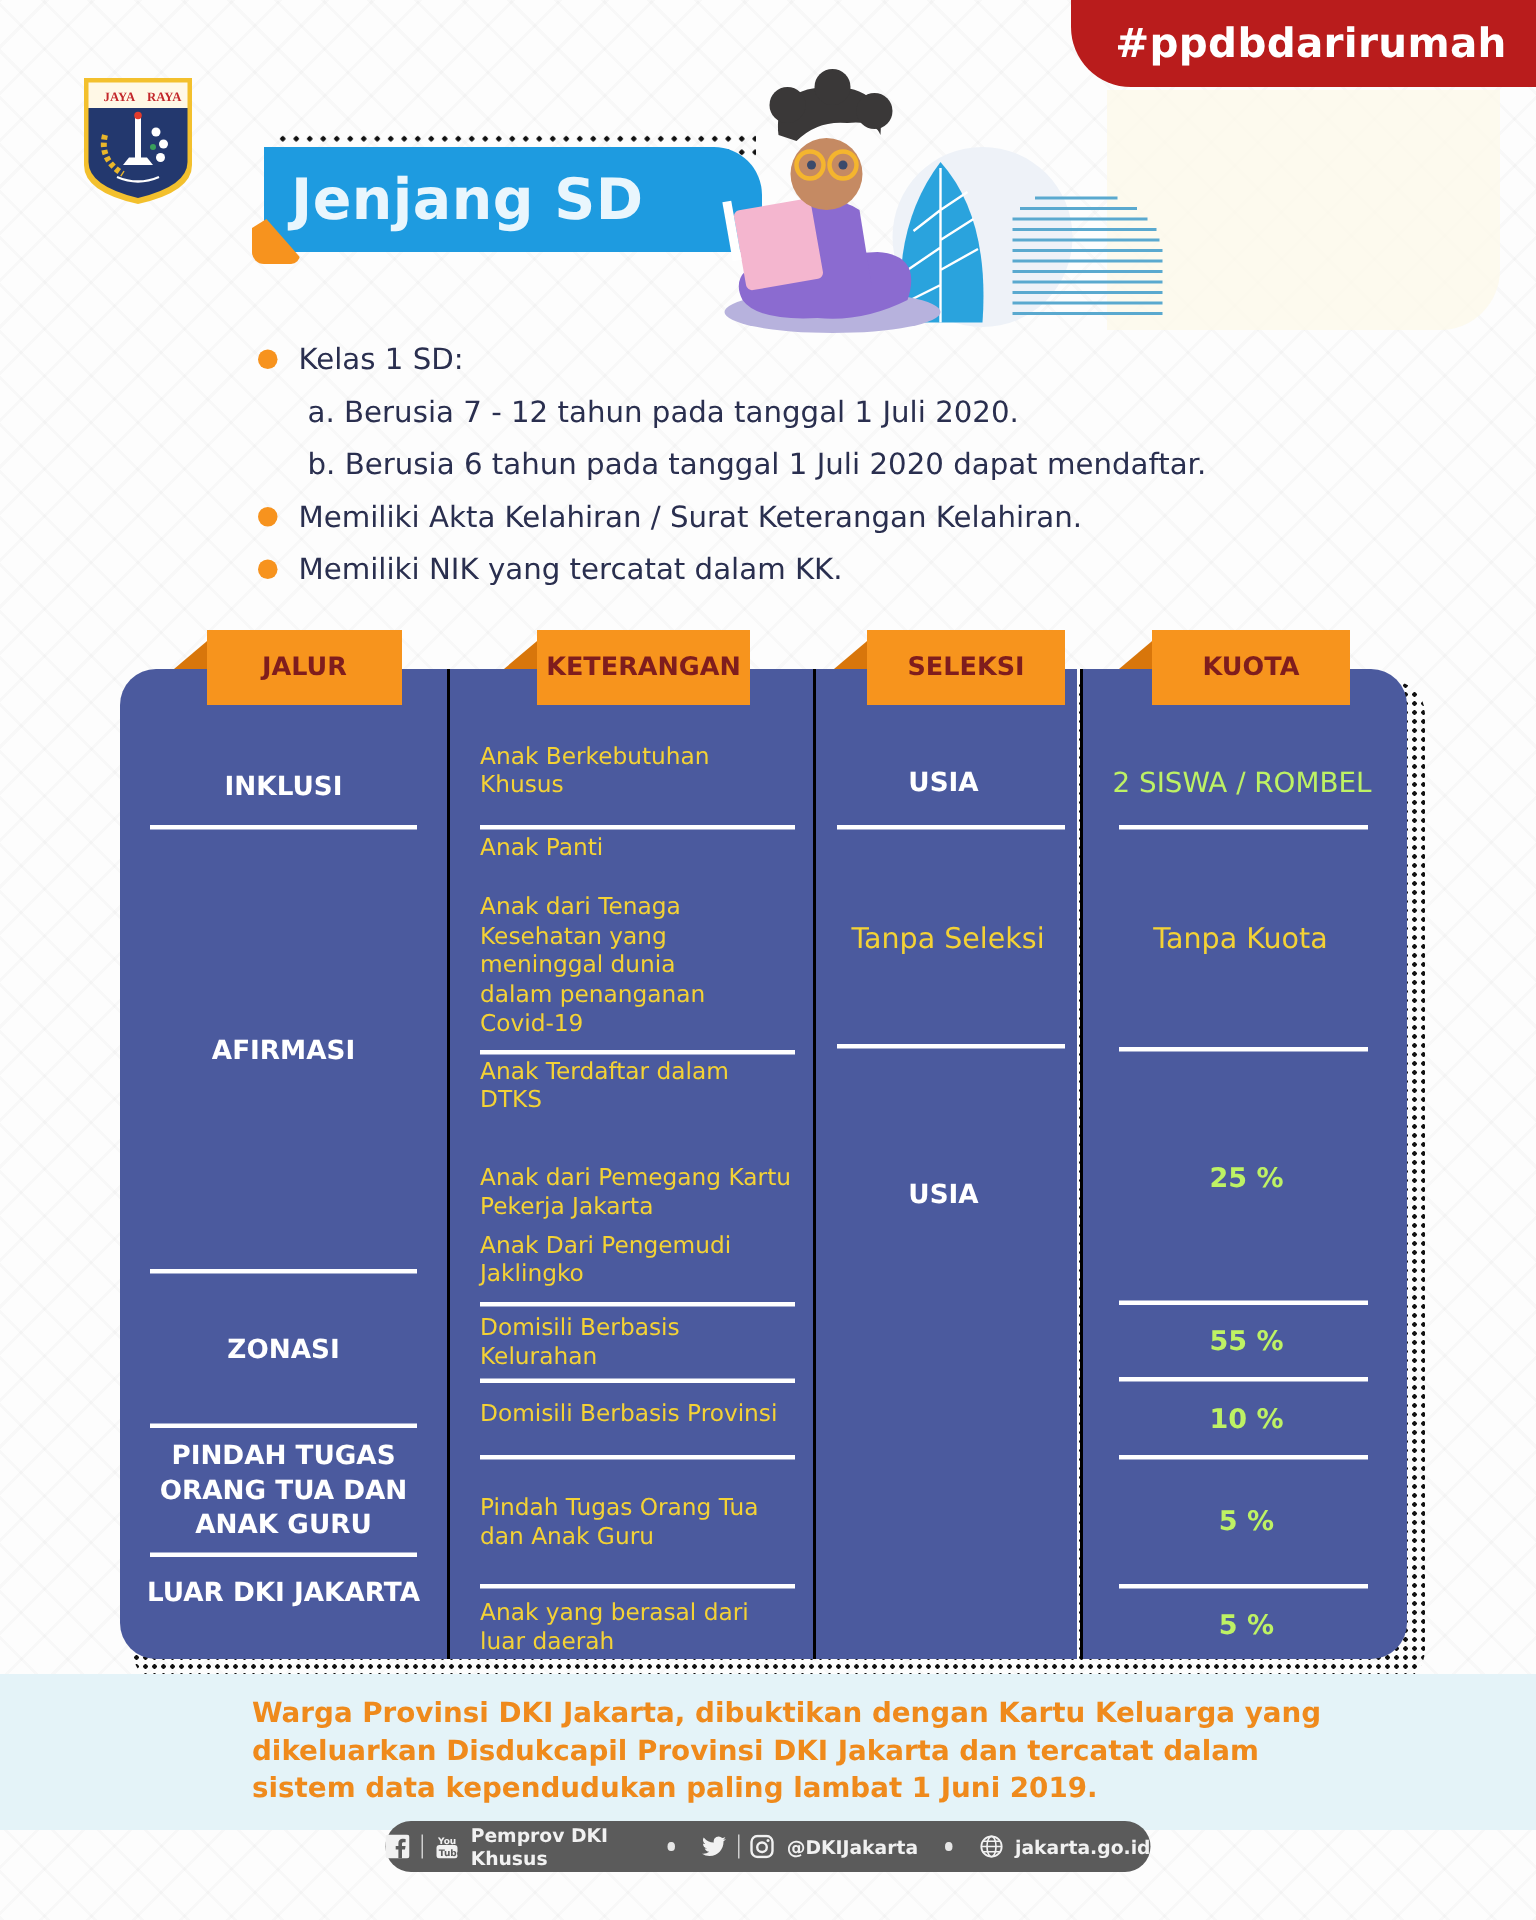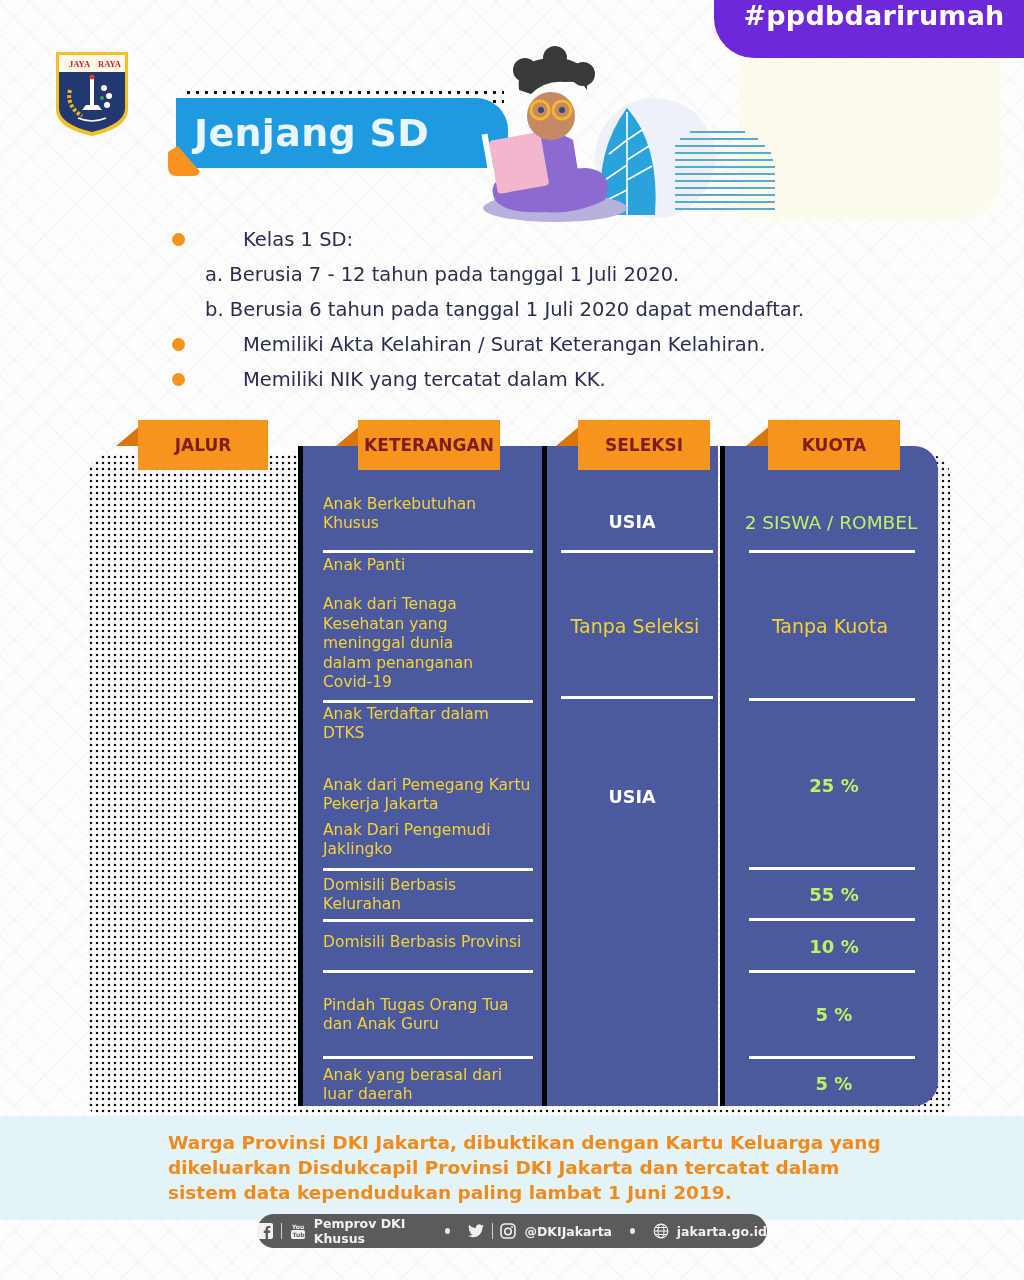--- a/index.html
+++ b/index.html
@@ -12,23 +12,23 @@
       repeating-linear-gradient(45deg, rgba(0,0,0,0.018) 0 2px, transparent 2px 22px),
       repeating-linear-gradient(-45deg, rgba(0,0,0,0.018) 0 2px, transparent 2px 22px);
   }
   .cream-block {
     position: absolute; left: 738px; top: 60px; width: 262px; height: 160px;
     background: #fdf9ea; border-radius: 0 0 40px 0; opacity: 0.8;
   }
   
   .hashtag {
     position: absolute; left: 714px; top: 0; width: 310px; height: 58px;
-    background: #6d28d9; border-bottom-left-radius: 40px;
+    background: #b91c1c; border-bottom-left-radius: 40px;
     color: #ffffff; font-weight: bold; font-size: 27px;
-    display: flex; align-items: flex-start; justify-content: center; padding-left: 10px;
+    display: flex; align-items: center; justify-content: center; padding-left: 10px;
     letter-spacing: 0.2px;
   }
   
   .logo { position: absolute; left: 52px; top: 50px; width: 80px; height: 88px; }
   
   .title-dots {
     position: absolute; left: 184px; top: 88px; width: 320px; height: 18px;
     background-image: radial-gradient(#111 1.6px, transparent 1.8px);
     background-size: 9px 9px;
   }
@@ -42,34 +42,34 @@
   }
   .title-corner {
     position: absolute; left: 168px; top: 146px; width: 32px; height: 30px;
     background: #f7931e; border-radius: 6px 0 6px 8px;
     clip-path: polygon(30% 0, 100% 85%, 100% 100%, 0 100%, 0 20%);
   }
   
   .illus { position: absolute; left: 455px; top: 40px; width: 330px; height: 190px; }
   
   .reqs { position: absolute; left: 168px; top: 222px; width: 720px; color: #2a2f4f; font-size: 19.5px; }
-  .req-row { display: flex; align-items: center; height: 35px; gap: 44px; }
+  .req-row { display: flex; align-items: center; height: 35px; }
   .req-bullet { width: 13px; height: 13px; border-radius: 50%; background: #f7931e; margin: 0 14px 0 4px; flex: none; }
   .req-sub { padding-left: 37px; }
   
   .table-wrap { position: absolute; left: 80px; top: 420px; width: 860px; height: 692px; }
   .table-shadow {
     position: absolute; left: 8px; top: 34px; width: 862px; height: 668px;
     border-radius: 22px;
     background-image: radial-gradient(#111 1.4px, transparent 1.6px);
     background-size: 6px 6px;
   }
   .col {
     position: absolute; top: 26px; height: 660px; background: #4b5a9e;
-    border-left: 5px solid #000000;
+    border-left: 2px solid #000000;
   }
   .col.first { border-left: none; border-radius: 24px 0 0 24px; }
   .col.last { border-radius: 0 24px 24px 0; }
   .col-head {
     position: absolute; top: 0; height: 50px; background: #f7941d;
     color: #7f1d1d; font-weight: bold; font-size: 17px;
     display: flex; align-items: center; justify-content: center;
   }
   .col-head-fold {
     position: absolute; top: 4px; width: 26px; height: 22px; background: #d8760b;
@@ -188,20 +188,31 @@
   </div>
   <div class="req-row">
     <span class="req-bullet"></span>
     <span>Memiliki NIK yang tercatat dalam KK.</span>
   </div>
 </div>
 
 <div class="table-wrap">
   <div class="table-shadow"></div>
 
+  <div class="col first" style="left:0; width:218px;">
+    <div class="cell c w" style="left:0; top:54px; width:218px; height:50px;">INKLUSI</div>
+    <div class="rule" style="left:20px; top:104px; width:178px;"></div>
+    <div class="cell c w" style="left:0; top:108px; width:218px; height:294px;">AFIRMASI</div>
+    <div class="rule" style="left:20px; top:400px; width:178px;"></div>
+    <div class="cell c w" style="left:0; top:404px; width:218px; height:100px;">ZONASI</div>
+    <div class="rule" style="left:20px; top:503px; width:178px;"></div>
+    <div class="cell c w" style="left:20px; top:508px; width:178px; height:80px;">PINDAH TUGAS ORANG TUA DAN ANAK GURU</div>
+    <div class="rule" style="left:20px; top:589px; width:178px;"></div>
+    <div class="cell c w" style="left:0; top:594px; width:218px; height:44px;">LUAR DKI JAKARTA</div>
+  </div>
 
   <div class="col" style="left:218px; width:244px;">
     <div class="cell y" style="left:20px; top:40px; width:210px; height:56px;">Anak Berkebutuhan Khusus</div>
     <div class="rule" style="left:20px; top:104px; width:210px;"></div>
     <div class="cell y" style="left:20px; top:108px; width:210px; height:24px;">Anak Panti</div>
     <div class="cell y" style="left:20px; top:148px; width:180px; height:100px;">Anak dari Tenaga Kesehatan yang meninggal dunia dalam penanganan Covid-19</div>
     <div class="rule" style="left:20px; top:254px; width:210px;"></div>
     <div class="cell y" style="left:20px; top:258px; width:210px; height:40px;">Anak Terdaftar dalam DTKS</div>
     <div class="cell y" style="left:20px; top:317px; width:210px; height:40px;margin-top:12px;">Anak dari Pemegang Kartu Pekerja Jakarta</div>
     <div class="cell y" style="left:20px; top:374px; width:200px; height:40px;">Anak Dari Pengemudi Jaklingko</div>

